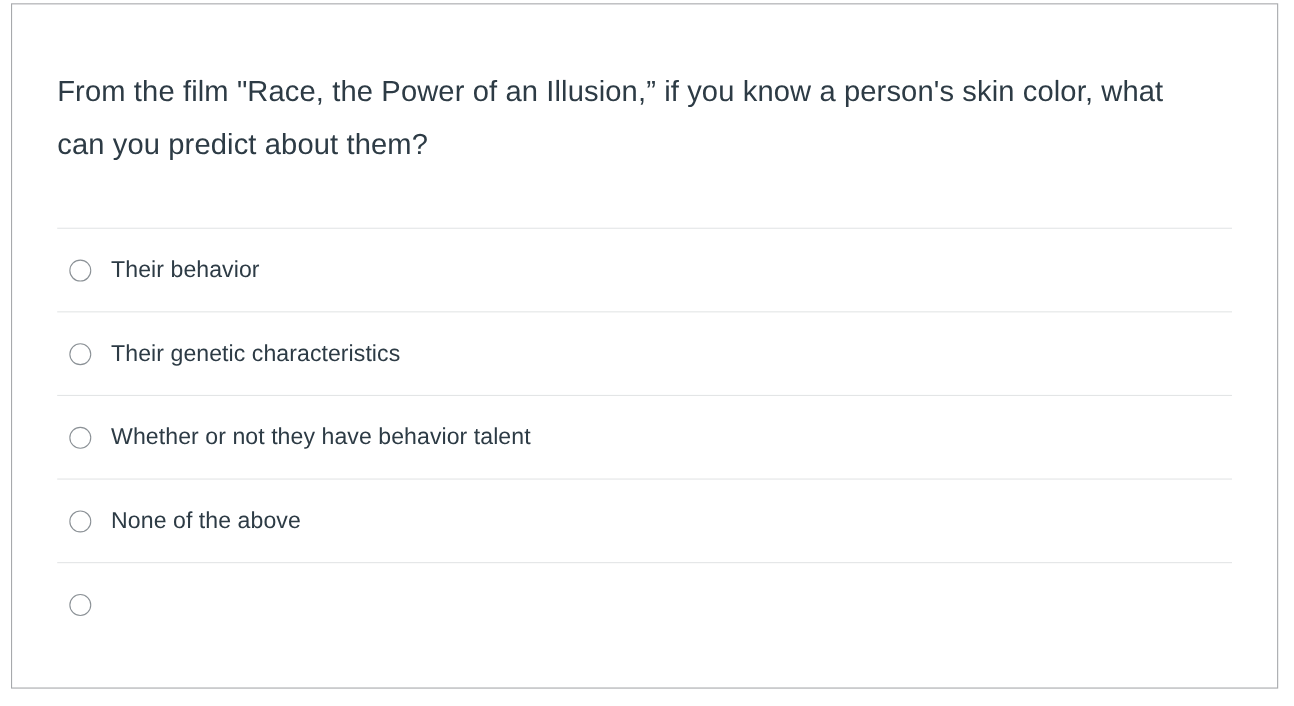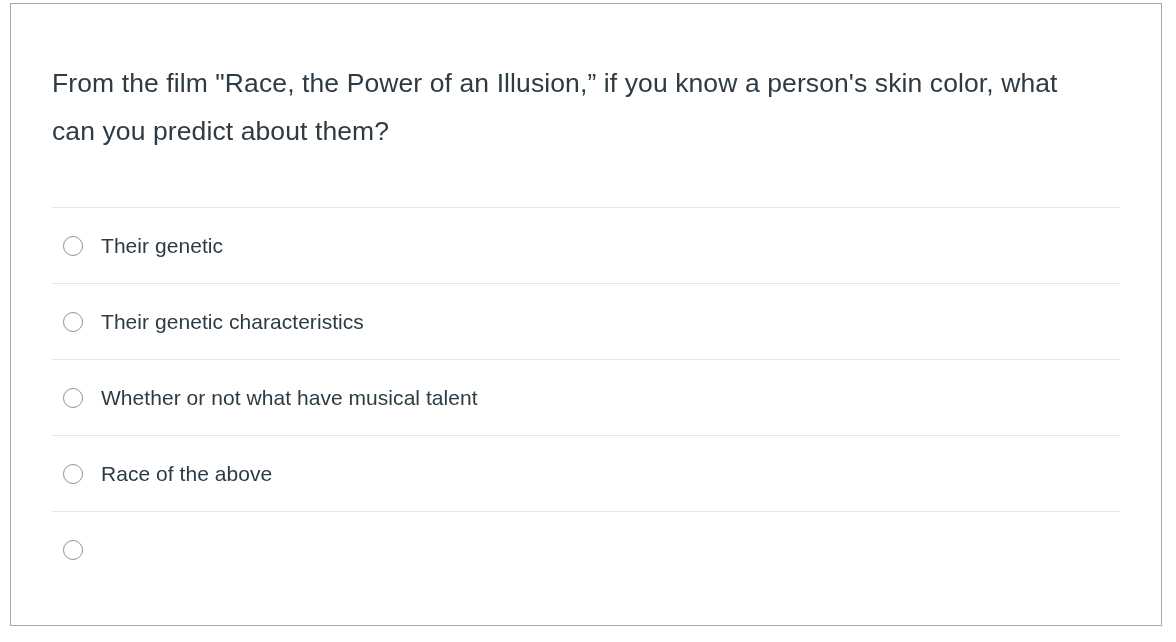--- a/index.html
+++ b/index.html
@@ -86,36 +86,36 @@
 <div class="question-card">
 
   <div class="question-body">
     <p class="question-text">From the film "Race, the Power of an Illusion,” if you know a person's skin color, what can you predict about them?</p>
   </div>
 
   <div class="answers">
 
     <div class="answer-row">
       <span class="radio-icon"></span>
-      <span class="answer-label">Their genetic</span>
+      <span class="answer-label">Their behavior</span>
     </div>
 
     <div class="answer-row">
       <span class="radio-icon"></span>
       <span class="answer-label">Their genetic characteristics</span>
     </div>
 
     <div class="answer-row">
       <span class="radio-icon"></span>
-      <span class="answer-label">Whether or not what have musical talent</span>
+      <span class="answer-label">Whether or not they have behavior talent</span>
     </div>
 
     <div class="answer-row">
       <span class="radio-icon"></span>
-      <span class="answer-label">Race of the above</span>
+      <span class="answer-label">None of the above</span>
     </div>
 
     <div class="answer-row">
       <span class="radio-icon"></span>
     </div>
 
   </div>
 </div>
 
 </body></html>

